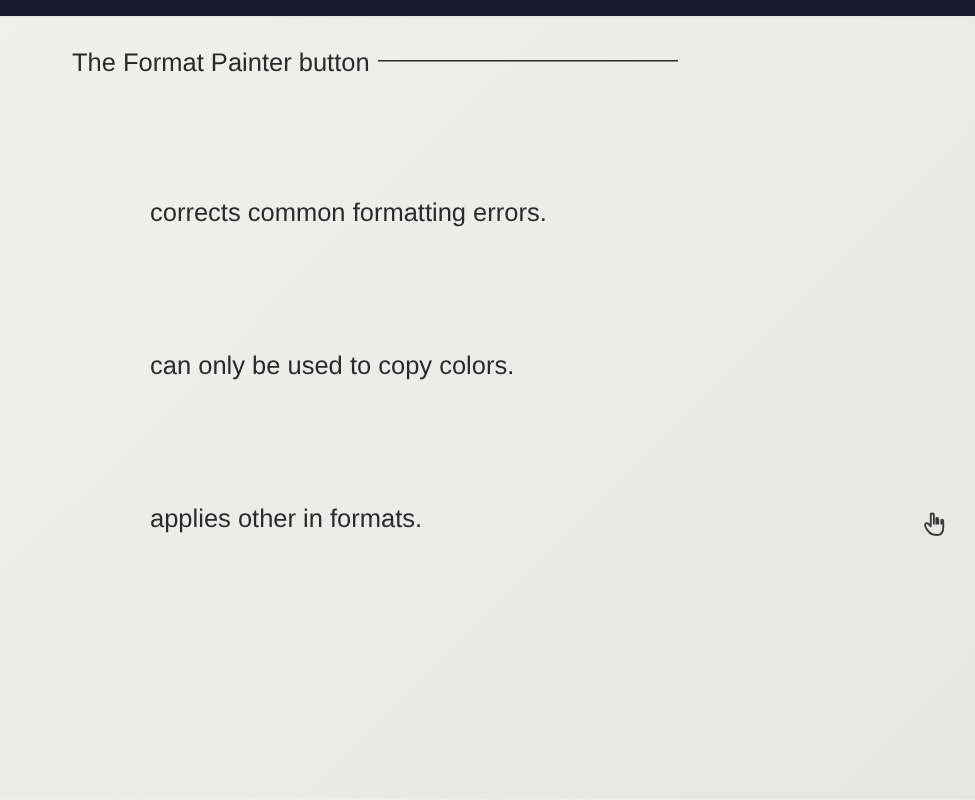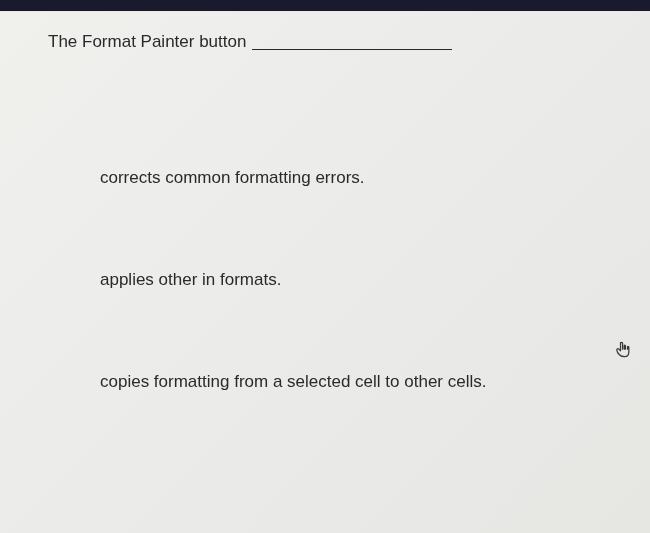--- a/index.html
+++ b/index.html
@@ -23,32 +23,32 @@
       bottom: 0;
       background: linear-gradient(135deg, #f0f0ed 0%, #ebebea 50%, #e6e6e3 100%);
       padding: 20px 40px;
     }
     .question-stem {
       font-size: 17px;
       color: #2a2a2a;
       margin-top: 0;
       margin-left: 8px;
       display: flex;
-      align-items: flex-end;
+      align-items: center;
     }
     .blank-line {
       display: inline-block;
       border-bottom: 1.5px solid #2a2a2a;
       width: 200px;
       margin-left: 6px;
       position: relative;
       top: -2px;
     }
     .options {
-      margin-top: 116px;
+      margin-top: 80px;
       margin-left: 60px;
     }
     .option {
       font-size: 17px;
       color: #2a2a2a;
       margin-bottom: 82px;
       cursor: pointer;
     }
     .option:last-child {
       margin-bottom: 0;
@@ -70,24 +70,24 @@
   <div class="question-stem">
     <span>The Format Painter button</span>
     <span class="blank-line"></span>
   </div>
 
   <div class="options">
     <div class="option">
       <span>corrects common formatting errors.</span>
     </div>
     <div class="option">
-      <span>applies other in formats.</span>
+      <span>can only be used to copy colors.</span>
     </div>
     <div class="option">
-      <span>copies formatting from a selected cell to other cells.</span>
+      <span>applies other in formats.</span>
     </div>
   </div>
 
   <span class="cursor-icon">
     <svg viewBox="0 0 20 24" width="18" height="20" fill="none" stroke="currentColor" stroke-width="1.5">
       <path d="M7 3 L7 13 L5 11 C4 10 2.5 10.5 2.5 12 C2.5 13 4 16 6 18 C7.5 19.5 10 20 12 20 C15 20 17 18 17 14 L17 9 C17 8 16 7.5 15.5 8 L15.5 11 M13 11 L13 7.5 C13 6.5 12 6 11.5 6.5 L11.5 11 M9.5 11 L9.5 4 C9.5 3 8.5 2.5 8 3 L7 3" stroke-linejoin="round" stroke-linecap="round"></path>
     </svg>
   </span>
 
 </div>

